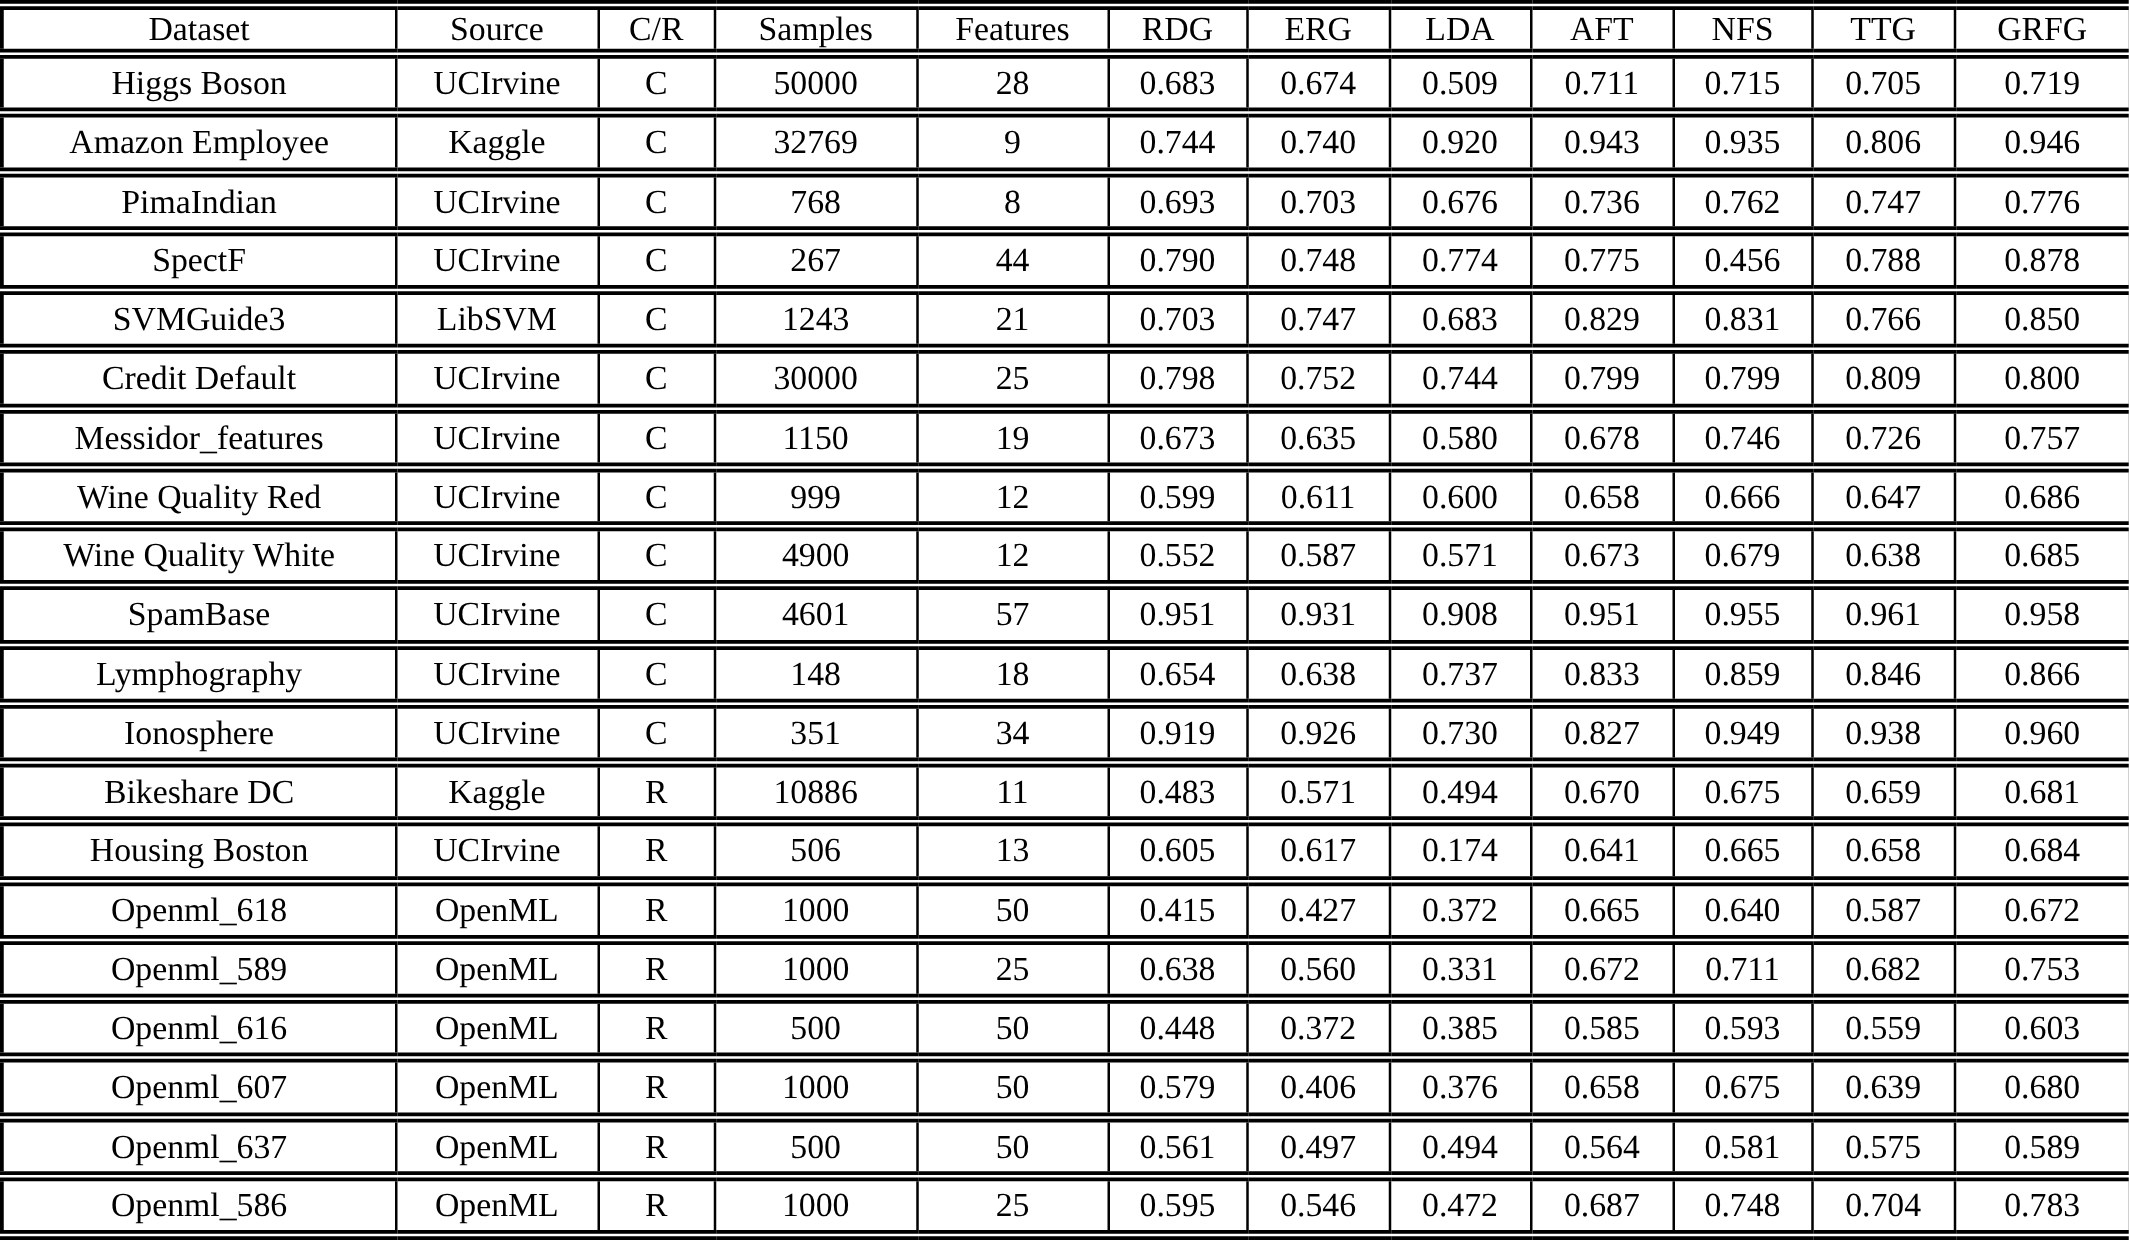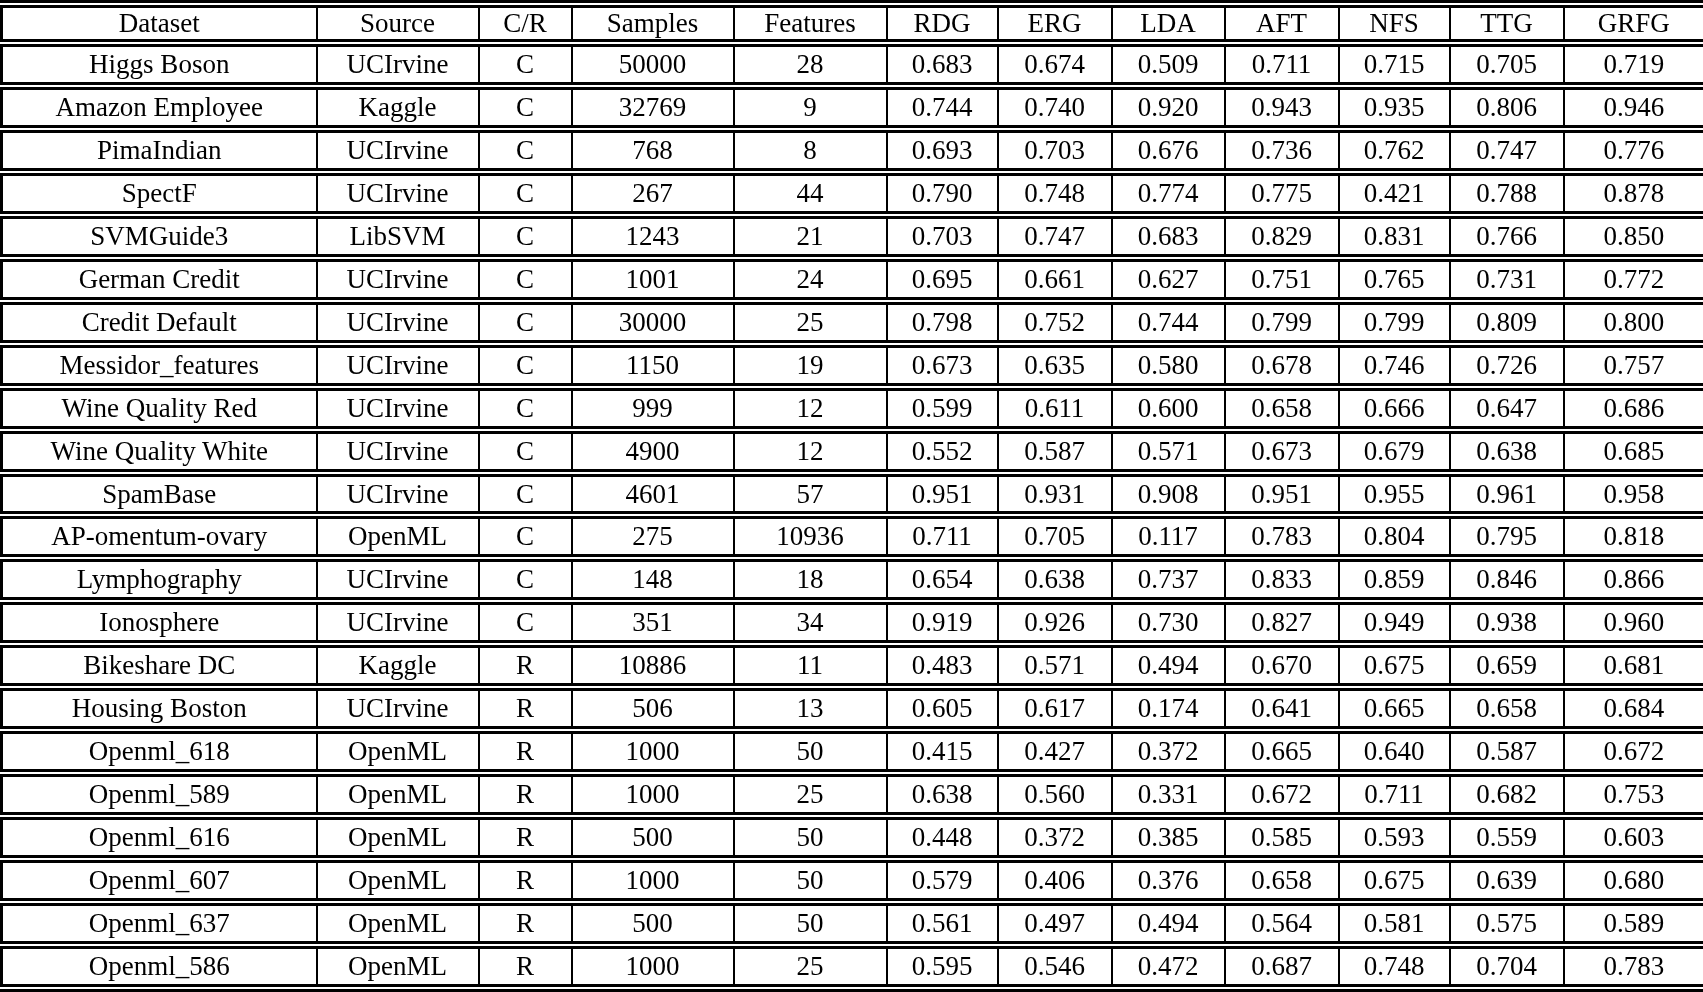--- a/index.html
+++ b/index.html
@@ -123,53 +123,39 @@
       <tr>
         <td>SpectF</td>
         <td>UCIrvine</td>
         <td>C</td>
         <td>267</td>
         <td>44</td>
         <td>0.790</td>
         <td>0.748</td>
         <td>0.774</td>
         <td>0.775</td>
-        <td>0.421</td>
+        <td>0.456</td>
         <td>0.788</td>
         <td class="bold">0.878</td>
       </tr>
       <tr>
         <td>SVMGuide3</td>
         <td>LibSVM</td>
         <td>C</td>
         <td>1243</td>
         <td>21</td>
         <td>0.703</td>
         <td>0.747</td>
         <td>0.683</td>
         <td>0.829</td>
         <td>0.831</td>
         <td>0.766</td>
         <td class="bold">0.850</td>
       </tr>
       <tr>
-        <td>German Credit</td>
-        <td>UCIrvine</td>
-        <td>C</td>
-        <td>1001</td>
-        <td>24</td>
-        <td>0.695</td>
-        <td>0.661</td>
-        <td>0.627</td>
-        <td>0.751</td>
-        <td>0.765</td>
-        <td>0.731</td>
-        <td class="bold">0.772</td>
-      </tr>
-      <tr>
         <td>Credit Default</td>
         <td>UCIrvine</td>
         <td>C</td>
         <td>30000</td>
         <td>25</td>
         <td>0.798</td>
         <td>0.752</td>
         <td>0.744</td>
         <td>0.799</td>
         <td>0.799</td>
@@ -226,34 +212,20 @@
         <td>57</td>
         <td>0.951</td>
         <td>0.931</td>
         <td>0.908</td>
         <td>0.951</td>
         <td>0.955</td>
         <td class="bold">0.961</td>
         <td>0.958</td>
       </tr>
       <tr>
-        <td>AP-omentum-ovary</td>
-        <td>OpenML</td>
-        <td>C</td>
-        <td>275</td>
-        <td>10936</td>
-        <td>0.711</td>
-        <td>0.705</td>
-        <td>0.117</td>
-        <td>0.783</td>
-        <td>0.804</td>
-        <td>0.795</td>
-        <td class="bold">0.818</td>
-      </tr>
-      <tr>
         <td>Lymphography</td>
         <td>UCIrvine</td>
         <td>C</td>
         <td>148</td>
         <td>18</td>
         <td>0.654</td>
         <td>0.638</td>
         <td>0.737</td>
         <td>0.833</td>
         <td>0.859</td>

